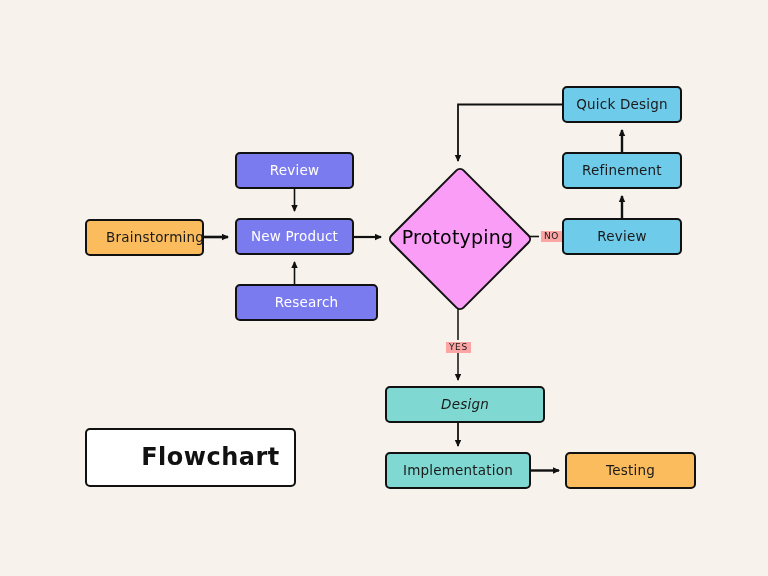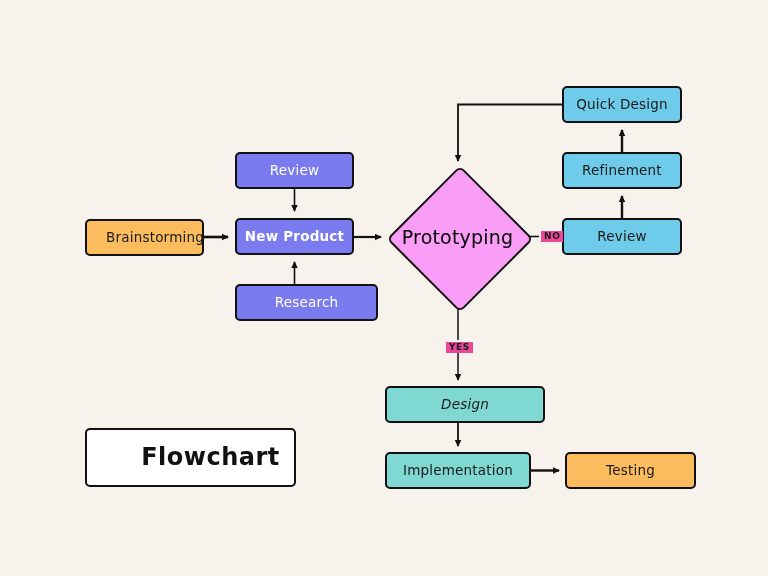--- a/index.html
+++ b/index.html
@@ -84,24 +84,24 @@
   .diamond-label {
     position: relative;
     z-index: 2;
     font-size: 19px;
     color: #000000;
     letter-spacing: 0.2px;
   }
   .edge-label {
     position: absolute;
     font-size: 9px;
-    font-weight: bold;
+    font-weight: normal;
     color: #1a1a1a;
     letter-spacing: 0.6px;
-    background: #ec4899;
+    background: #fca5a5;
     padding: 1px 3px;
     line-height: 1;
   }
 </style>
 </head>
 <body>
 
 <div id="canvas">
 
   <svg class="edges" viewBox="0 0 768 576" width="768" height="576">
@@ -137,21 +137,21 @@
   </svg>
 
   <div class="node orange" style="left:85px; top:219px; width:119px; height:37px;padding-left:21px;">
     <span>Brainstorming</span>
   </div>
 
   <div class="node purple" style="left:235px; top:152px; width:119px; height:37px;">
     <span>Review</span>
   </div>
 
-  <div class="node purple" style="left:235px; top:218px; width:119px; height:37px;font-weight:bold;">
+  <div class="node purple" style="left:235px; top:218px; width:119px; height:37px;">
     <span>New Product</span>
   </div>
 
   <div class="node purple" style="left:235px; top:284px; width:143px; height:37px;">
     <span>Research</span>
   </div>
 
   <div class="diamond-wrap" style="left:387px; top:166px;">
     <div class="diamond-shape"></div>
     <span class="diamond-label">Prototyping</span>

